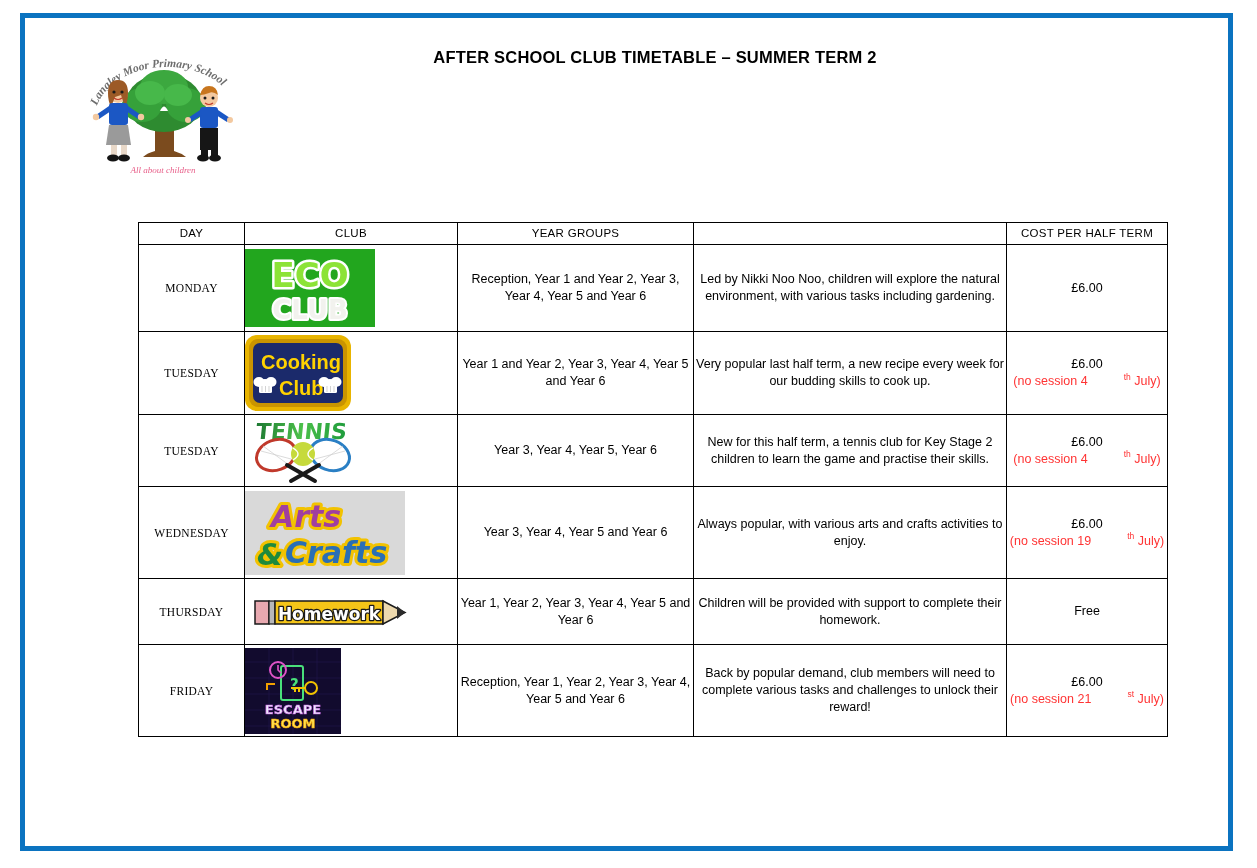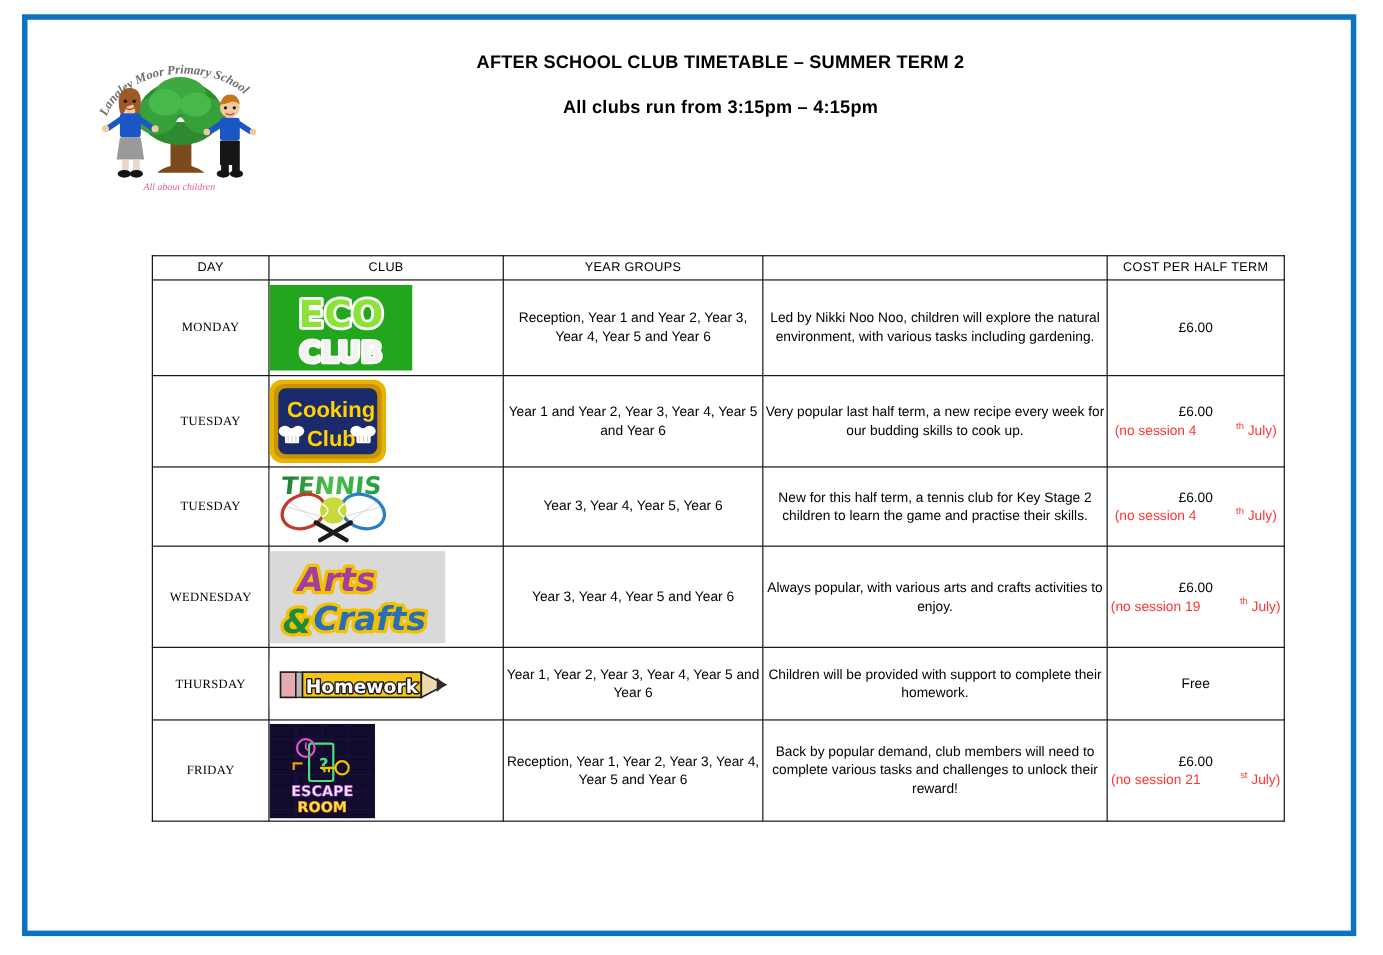--- a/index.html
+++ b/index.html
@@ -62,21 +62,21 @@
     font-size: 16.5px;
     font-weight: bold;
     letter-spacing: 0.2px;
     white-space: nowrap;
   }
 
   
   table.timetable {
     position: absolute;
     left: 113px;
-    top: 214px;
+    top: 204px;
     border-collapse: collapse;
     table-layout: fixed;
     width: 1029px;
     background: #ffffff;
   }
   table.timetable td, table.timetable th {
     border: 1px solid #000000;
     padding: 0;
     vertical-align: middle;
     font-weight: normal;
@@ -193,21 +193,20 @@
         <rect x="129" y="105" width="7" height="7" fill="#161616"></rect>
         <ellipse cx="121" cy="113" rx="6" ry="3.5" fill="#141414"></ellipse>
         <ellipse cx="133" cy="113" rx="6" ry="3.5" fill="#141414"></ellipse>
 
         <text x="81" y="128" text-anchor="middle" font-family="'Liberation Serif', serif" font-size="9" font-style="italic" fill="#E8608A">All about children</text>
       </svg>
     </div>
 
     <div class="header-text">
       <div class="title-main">AFTER SCHOOL CLUB TIMETABLE – SUMMER TERM 2</div>
-      <div class="title-sub">All clubs run from 3:15pm – 4:15pm</div>
     </div>
 
     <table class="timetable">
       <colgroup>
         <col class="col-day">
           <col class="col-club">
           <col class="col-years">
           <col class="col-desc">
           <col class="col-cost">
       </colgroup>

